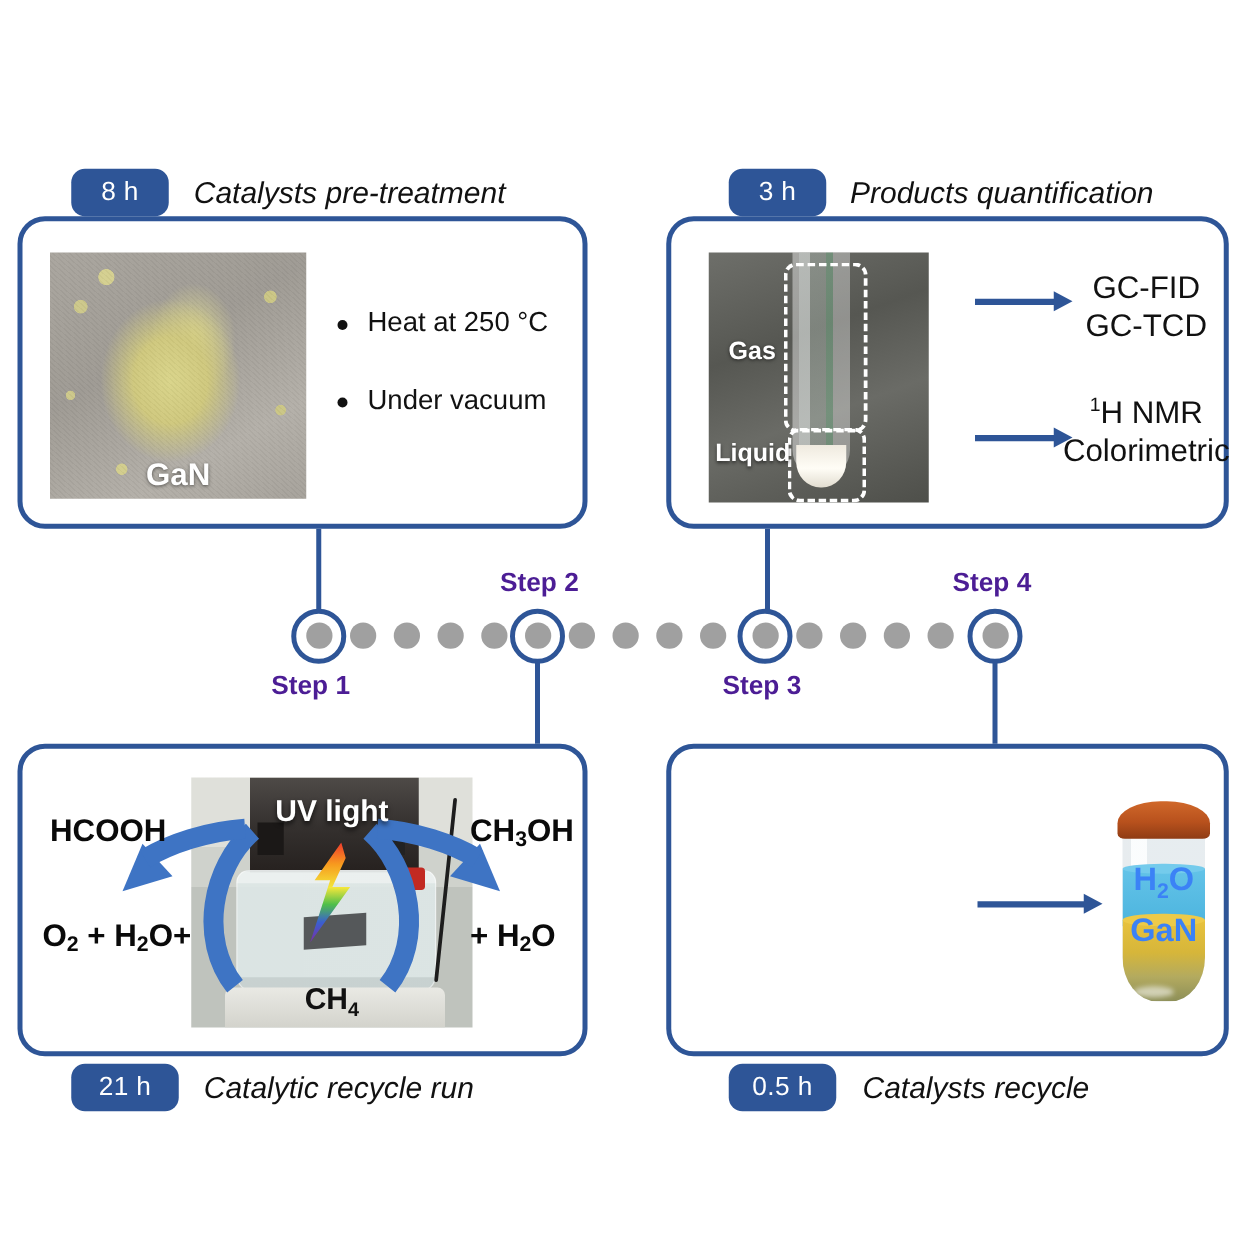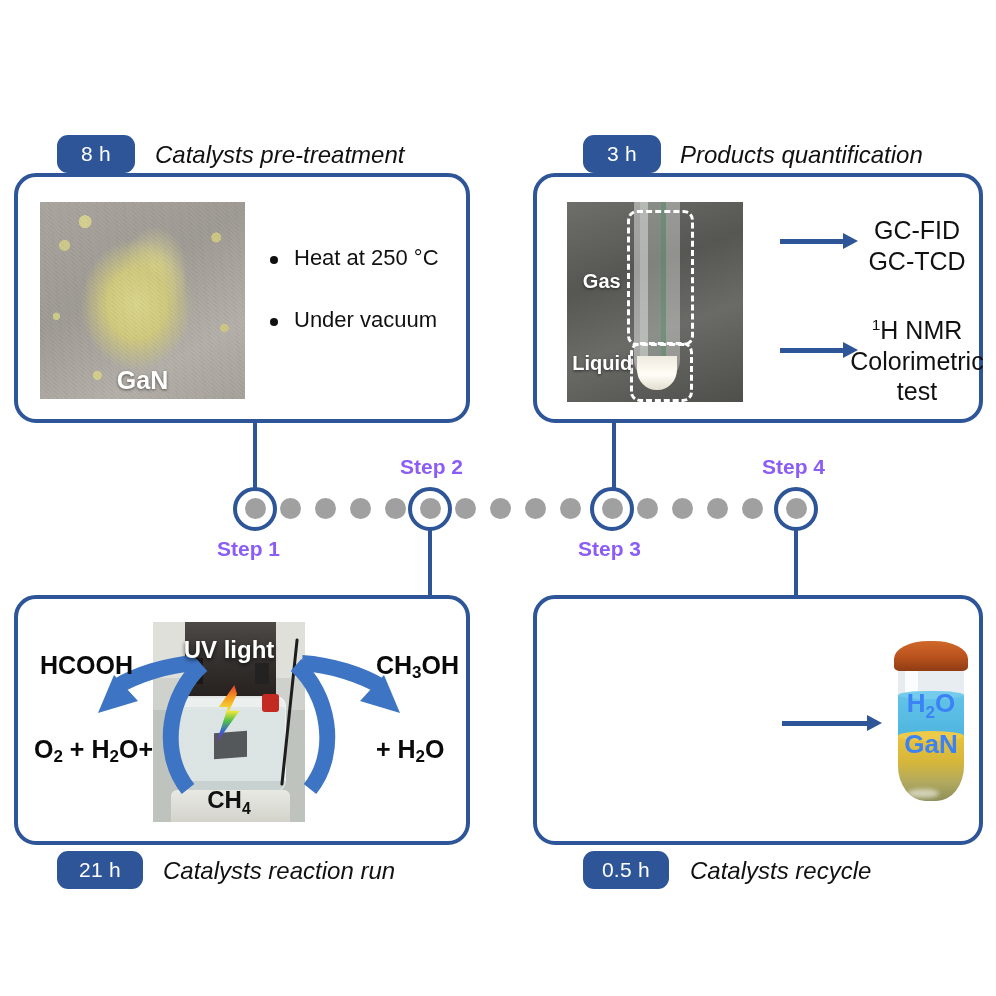--- a/index.html
+++ b/index.html
@@ -127,21 +127,21 @@
   .rtext{position:absolute;text-align:center;font-size:25px;color:#111;line-height:1.22;white-space:nowrap;}
 
   
   .chem{position:absolute;font-weight:bold;font-size:25px;color:#0a0a0a;white-space:nowrap;}
   .chem sub{font-size:.68em;vertical-align:-.22em;}
 
   
   .dot{position:absolute;width:21px;height:21px;border-radius:50%;background:#a0a0a0;}
   .ring{position:absolute;width:44px;height:44px;border:4px solid #2E5597;border-radius:50%;
         box-sizing:border-box;background:transparent;}
-  .steplabel{position:absolute;color:#8b5cf6;font-weight:bold;font-size:21px;white-space:nowrap;}
+  .steplabel{position:absolute;color:#4c1d95;font-weight:bold;font-size:21px;white-space:nowrap;}
   .conn{position:absolute;background:#2E5597;width:4px;}
 
   
   .arrow{position:absolute;height:0;}
   .arrow .shaft{position:absolute;left:0;top:0;height:5px;background:#2E5597;}
   .arrow .head{position:absolute;top:-6px;width:0;height:0;
       border-top:8.5px solid transparent;border-bottom:8.5px solid transparent;border-left:15px solid #2E5597;}
 
   .curve{position:absolute;}
 </style>
@@ -193,21 +193,20 @@
         <div class="head" style="left:63px;"></div>
     </div>
 
     <div class="rtext" style="left:310px;top:38px;width:140px;">
       <div>GC-FID</div>
       <div>GC-TCD</div>
     </div>
     <div class="rtext" style="left:310px;top:138px;width:140px;">
       <div><span class="sup">1</span><span>H NMR</span></div>
       <div>Colorimetric</div>
-      <div>test</div>
     </div>
   </div>
   <div class="conn" style="left:612px;top:423px;height:65px;"></div>
 
   <div>
 
     <div class="dot" style="left:245px;top:498px;"></div>
     <div class="dot" style="left:280px;top:498px;"></div>
     <div class="dot" style="left:315px;top:498px;"></div>
     <div class="dot" style="left:350px;top:498px;"></div>
@@ -232,21 +231,21 @@
     <div class="steplabel" style="left:217px;top:537px;">Step 1</div>
     <div class="steplabel" style="left:400px;top:455px;">Step 2</div>
     <div class="steplabel" style="left:578px;top:537px;">Step 3</div>
     <div class="steplabel" style="left:762px;top:455px;">Step 4</div>
   </div>
 
   <div class="conn" style="left:428px;top:530px;height:65px;"></div>
   <div class="conn" style="left:794px;top:530px;height:65px;"></div>
 
   <div class="panel" style="left:14px;top:595px;width:456px;height:250px;">
-    <div class="photo ph-rxn" style="left:135px;top:23px;width:152px;height:200px;">
+    <div class="photo ph-rxn" style="left:135px;top:23px;width:190px;height:200px;padding-left:35px;">
       <div class="rxn-lamp"></div>
       <div class="rxn-beaker"></div>
       <div class="rxn-sample"></div>
       <div class="rxn-cap"></div>
       <div class="rxn-wire"></div>
       <div class="rxn-base"></div>
       <svg class="bolt" viewBox="0 0 40 90">
         <defs>
             <linearGradient id="bg" x1="0" y1="0" x2="0" y2="1">
           <stop offset="0%" stop-color="#ef3b2c"></stop>
@@ -276,21 +275,21 @@
 
     <div class="chem" style="left:22px;top:52px;">HCOOH</div>
     <div class="chem" style="left:16px;top:136px;">O<sub>2</sub> + H<sub>2</sub>O+</div>
     <div class="chem" style="left:358px;top:52px;">CH<sub>3</sub>OH</div>
     <div class="chem" style="left:358px;top:136px;">+ H<sub>2</sub>O</div>
   </div>
 
   <div class="badge" style="left:57px;top:851px;width:86px;height:38px;">
     <span>21 h</span>
   </div>
-  <div class="caption" style="left:163px;top:857px;">Catalysts reaction run</div>
+  <div class="caption" style="left:163px;top:857px;">Catalytic recycle run</div>
 
   <div class="panel" style="left:533px;top:595px;width:450px;height:250px;">
 
     <div class="arrow" style="left:245px;top:122px;width:100px;">
       <div class="shaft" style="width:86px;"></div>
         <div class="head" style="left:85px;"></div>
     </div>
 
     <div class="jar" style="left:355px;top:42px;width:78px;height:160px;">
       <div class="jar-lid"></div>

